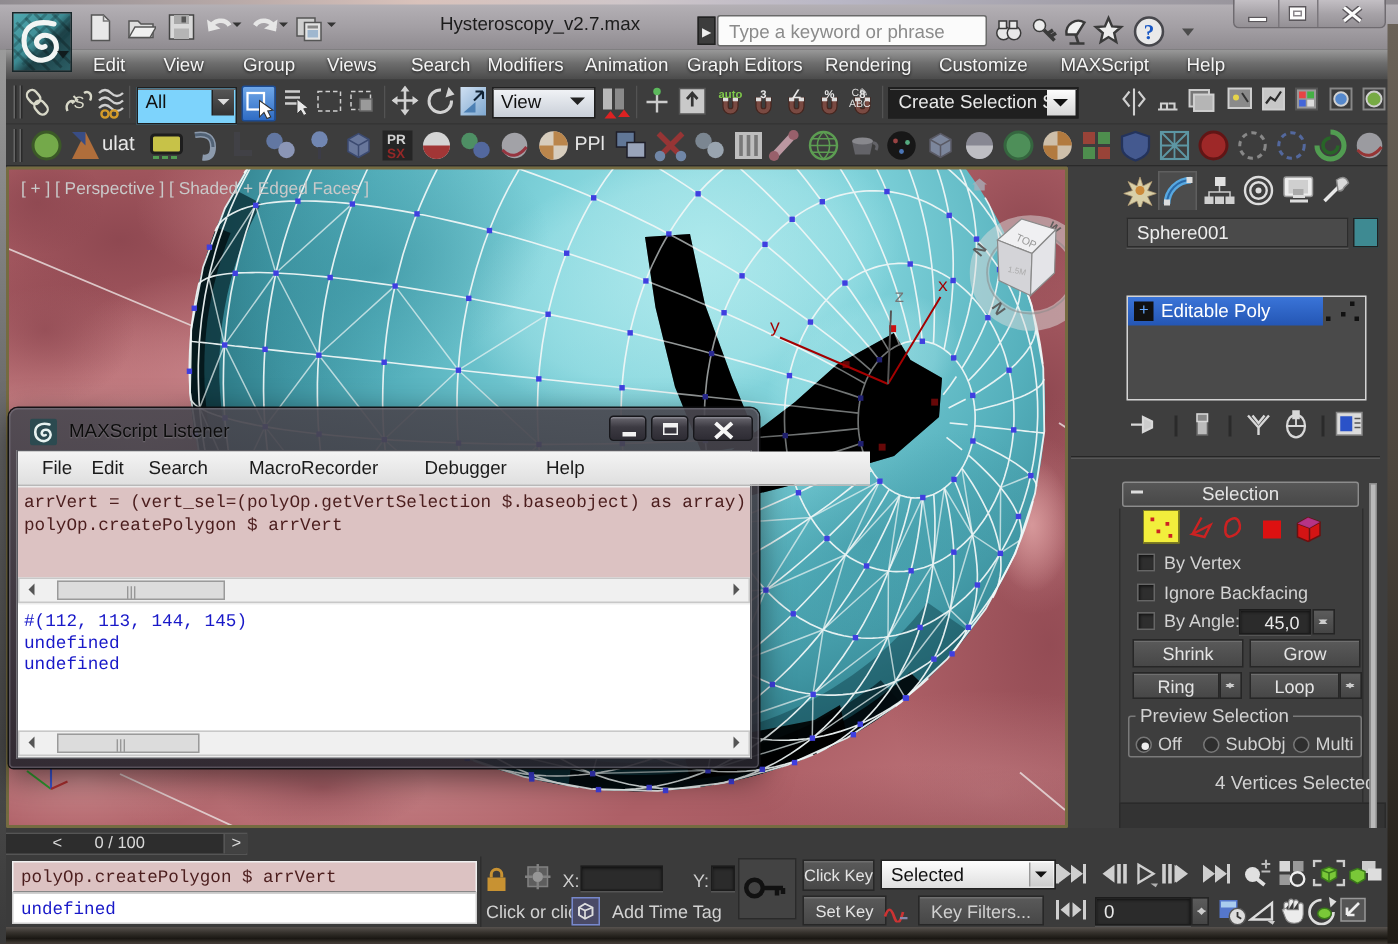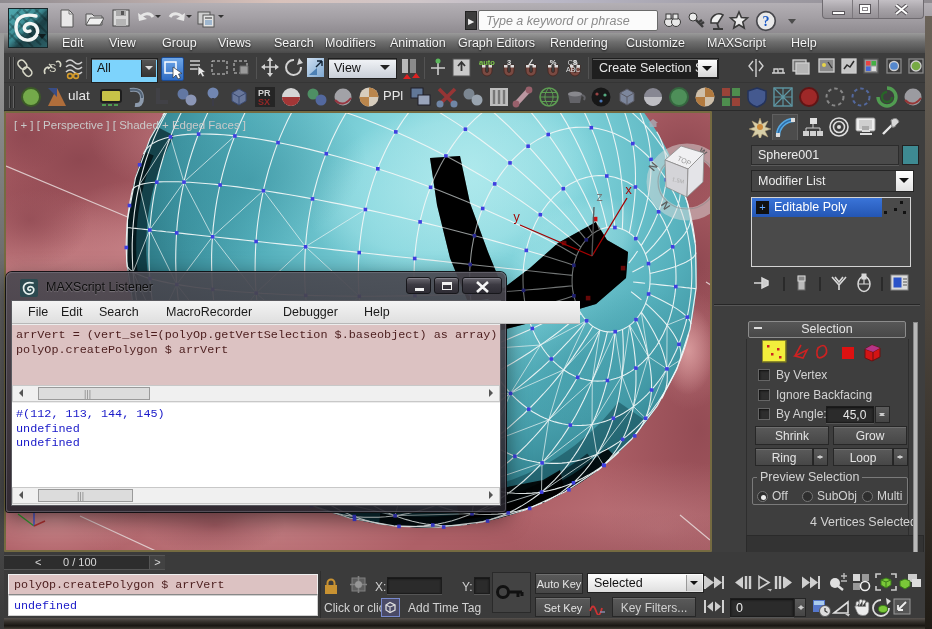--- a/index.html
+++ b/index.html
@@ -64,22 +64,23 @@
       </svg></div>
     <div class="abs" style="left:196px;top:9px"><svg width="21" height="19">
         <rect x="2" y="3" width="12" height="12" fill="#cfcfcf" stroke="#555"></rect>
         <rect x="7" y="6" width="11" height="12" fill="#e4e4e4" stroke="#555"></rect>
         <rect x="9" y="8" width="7" height="2" fill="#888"></rect>
         <rect x="9" y="11" width="7" height="5" fill="#9fb7cf"></rect>
       </svg></div>
     <div class="abs" style="left:155px;top:15px;border:3.5px solid transparent;border-top-color:#333"></div>
     <div class="abs" style="left:186px;top:15px;border:3.5px solid transparent;border-top-color:#333"></div>
     <div class="abs" style="left:218px;top:15px;border:3.5px solid transparent;border-top-color:#333"></div>
+    <div class="abs" style="left:250px;top:9px;width:220px;text-align:center;font-size:12.5px;color:#1c1c1c">Hysteroscopy_v2.7.max</div>
     <div class="abs" style="left:465px;top:11px;width:12px;height:19px;background:#3c3c3c;border:1px solid #222;color:#eee;font-size:8px;line-height:19px;text-align:center">▶</div>
-    <div class="abs" style="left:478px;top:10px;width:180px;height:21px;background:#fbfbfb;border:1px solid #6a6a6a;border-radius:2px;font-style:italic;color:#8b8b8b;font-size:12.5px;padding:3px 0 0 7px">Type a keyword or phrase</div>
+    <div class="abs" style="left:478px;top:10px;width:180px;height:21px;background:#fbfbfb;border:1px solid #6a6a6a;border-radius:2px;color:#8b8b8b;font-size:12.5px;padding:3px 0 0 7px">Type a keyword or phrase</div>
     <div class="abs" style="left:662px;top:10px"><svg width="140" height="22">
 <g stroke="#3a3a3a" fill="#e8e8e8">
           <circle cx="7" cy="12" r="4.5"></circle>
           <circle cx="14" cy="12" r="4.5"></circle>
           <rect x="4" y="4" width="5" height="5"></rect>
           <rect x="11" y="4" width="5" height="5"></rect>
         </g>
 <g transform="translate(24,0)">
           <circle cx="7" cy="7" r="4" fill="#ececec" stroke="#3a3a3a"></circle>
           <path d="M10 10 L17 17 M13 12 l3 -2 M15 14 l3 -2" stroke="#3a3a3a" stroke-width="2.4"></path>
@@ -702,23 +703,20 @@
           <rect x="5" y="4" width="13" height="9" fill="#cfcfcf"></rect>
           <path d="M8 10 h7 v4 h-7 z" fill="#aaa"></path>
           <path d="M8 15 h8 M6 18 h12" stroke="#ddd" stroke-width="2"></path>
         </svg></div>
       <div class="abs" style="left:165px;top:3px;width:26px;height:26px;padding:2px 0 0 2px"><svg width="22" height="22">
           <path d="M4 18 L14 8" stroke="#e8e8e8" stroke-width="2.4"></path>
           <path d="M12 4 q6 -4 8 2 l-3 3 q-1 3 -4 2 z" fill="#d8d8d8" stroke="#888"></path>
         </svg></div>
       <div class="abs" style="left:39px;top:34px;width:148px;height:20px;background:#4a4a4a;border:1px solid #2c2c2c;box-shadow:0 1px 0 #595959;color:#ececec;font-size:12.5px;padding:2px 0 0 6px">Sphere001</div>
       <div class="abs" style="left:190px;top:34px;width:17px;height:20px;background:#3e8a92;border:1px solid #222"></div>
-      <div class="abs" style="left:39px;top:59px;width:163px;height:22px;background:#454545;border:1px solid #252525;color:#ececec;font-size:12.5px;padding:3px 0 0 6px">Modifier List<div class="abs" style="right:0;top:0;width:17px;height:20px;background:linear-gradient(#fff,#e2e2e2)">
-          <div class="abs" style="left:3px;top:7px;border:5.5px solid transparent;border-top-color:#111"></div>
-        </div></div>
       <div class="abs" style="left:39px;top:86px;width:160px;height:70px;background:#4a4a4a;border:1px solid #d4d4d4">
 <div class="abs" style="left:0;top:0;width:130px;height:19px;background:linear-gradient(#3a74d8,#2456b4);color:#fff;font-size:12.5px;padding:2px 16px 0 22px">Editable Poly</div>
 <div class="abs" style="left:4px;top:3px;width:13px;height:13px;background:#111;color:#66aaff;font-size:11px;line-height:12px;text-align:center">+</div>
 <svg class="abs" style="left:120px;top:2px" width="36" height="16" fill="#111">
           <rect x="28" y="1" width="3" height="3"></rect>
           <rect x="22" y="8" width="3" height="3"></rect>
           <rect x="31" y="11" width="3" height="3"></rect>
           <rect x="12" y="11" width="3" height="3"></rect>
         </svg>
 </div>
@@ -816,21 +814,21 @@
       <div class="lbl abs" style="left:375px;top:28px;font-size:12px;color:#cfcfcf">X:</div>
       <div class="fld abs" style="left:387px;top:25px;width:55px;height:17px"></div>
       <div class="lbl abs" style="left:462px;top:28px;font-size:12px;color:#cfcfcf">Y:</div>
       <div class="fld abs" style="left:474px;top:25px;width:16px;height:17px"></div>
       <div class="abs" style="left:492px;top:20px;width:39px;height:41px;background:#434343;border:1px solid #2a2a2a"><svg width="37" height="39">
           <g fill="#111">
             <circle cx="10" cy="19" r="5.5" fill="none" stroke="#111" stroke-width="3"></circle>
             <path d="M15 19 h14 M25 19 v5 M29 19 v4" stroke="#111" stroke-width="3"></path>
           </g>
         </svg></div>
-      <div class="btn abs" style="left:535px;top:21px;width:48px;height:21px;padding-top:4px;font-size:11px;white-space:nowrap">Auto Key</div>
+      <div class="btn abs" style="left:535px;top:21px;width:48px;height:21px;padding-top:4px;font-size:11px;white-space:nowrap">Click Key</div>
       <div class="btn abs" style="left:535px;top:45px;width:56px;height:20px;padding-top:4px;font-size:11px;white-space:nowrap">Set Key</div>
       <div class="abs" style="left:587px;top:21px;width:117px;height:20px;background:linear-gradient(#fdfdfd,#dfdfdf);border:1px solid #222;font-size:12.5px;color:#111;padding:2px 0 0 6px">Selected<div class="abs" style="right:1px;top:1px;width:16px;height:16px;background:linear-gradient(#eee,#ccc);border-left:1px solid #999">
           <div class="abs" style="left:3px;top:6px;border:4.5px solid transparent;border-top-color:#111"></div>
         </div></div>
       <svg class="abs" style="left:588px;top:46px" width="18" height="17">
         <path d="M2 13 q3 -9 6 0 q3 9 6 -3" fill="none" stroke="#cc3333" stroke-width="1.8"></path>
         <path d="M12 14 h5" stroke="#88a" stroke-width="1.5"></path>
       </svg>
       <div class="btn abs" style="left:612px;top:45px;width:84px;height:20px;padding-top:3px;font-size:12px;color:#cfcfcf">Key Filters...</div>
       <svg class="abs" style="left:703px;top:22px" width="22" height="19" fill="#cfcfcf" stroke="#cfcfcf">

